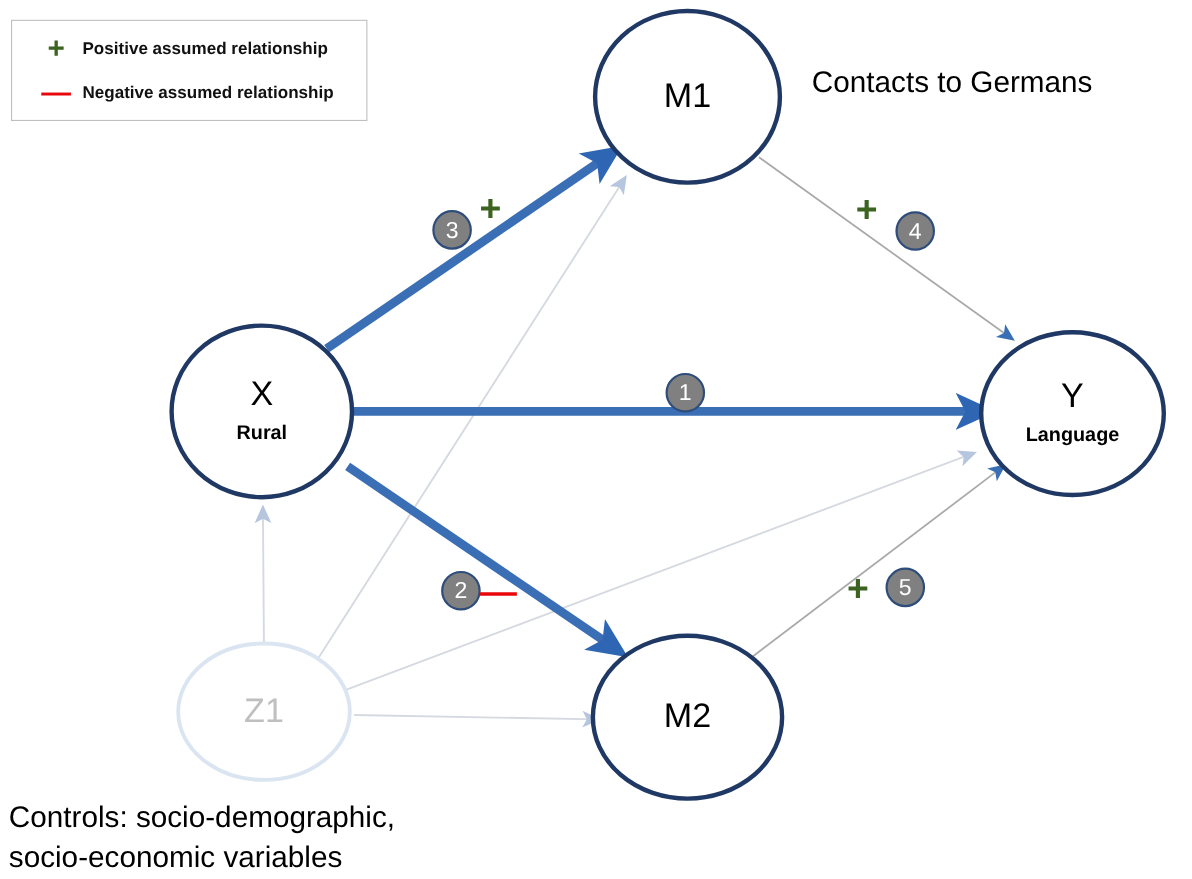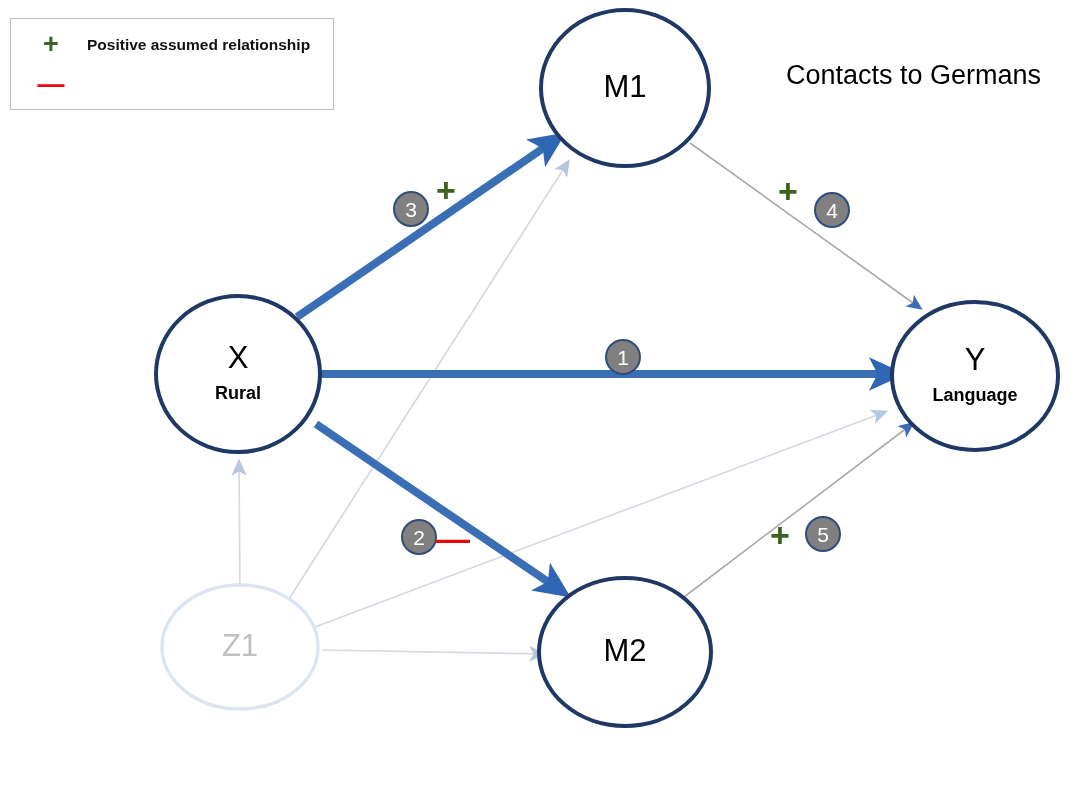--- a/index.html
+++ b/index.html
@@ -134,21 +134,21 @@
   }
   .legend-glyph.minus {
     color: #e8070b;
     font-size: 27px;
   }
   .legend-text {
     font-family: "Liberation Sans", sans-serif;
     font-size: 15.5px;
     font-weight: bold;
     color: #111111;
-    margin-left: 14px;
+    margin-left: 2px;
     white-space: nowrap;
   }
   #controls-note {
     position: absolute;
     left: 8px;
     top: 726px;
     font-family: "Liberation Sans", sans-serif;
     font-size: 27px;
     color: #000000;
     line-height: 1.32;
@@ -227,21 +227,21 @@
       <ellipse class="node-ellipse" cx="625" cy="652" rx="86" ry="74"></ellipse>
       <text class="node-main-label" x="625" y="653">M2</text>
     </g>
 
     <g>
       <ellipse class="node-ellipse faded" cx="240" cy="647" rx="78" ry="62"></ellipse>
       <text class="node-main-label faded" x="240" y="648">Z1</text>
     </g>
   </svg>
 
-  <div class="side-label" style="left:738px; top:60px;margin-left:48px;">Contacts to Germans</div>
+  <div class="side-label" style="left:738px; top:60px;">Contacts to Germans</div>
 
 
   <div class="badge" style="left:605px; top:339px;">1</div>
 
   <div class="badge" style="left:401px; top:519px;">2</div>
   <div class="sign minus" style="left:436px; top:521px;">—</div>
 
   <div class="badge" style="left:393px; top:191px;">3</div>
   <div class="sign plus" style="left:436px; top:173px;">+</div>
 
@@ -251,17 +251,20 @@
   <div class="badge" style="left:805px; top:516px;">5</div>
   <div class="sign plus" style="left:770px; top:518px;">+</div>
 
   <div id="legend">
     <div class="legend-row r0">
       <span class="legend-glyph plus">+</span>
       <span class="legend-text">Positive assumed relationship</span>
     </div>
     <div class="legend-row r1">
       <span class="legend-glyph minus">—</span>
+      <span class="legend-text">Negative assumed relationship</span>
     </div>
   </div>
 
+  <div id="controls-note">Controls: socio-demographic,
+socio-economic variables</div>
 
 </div>
 
 </body></html>

